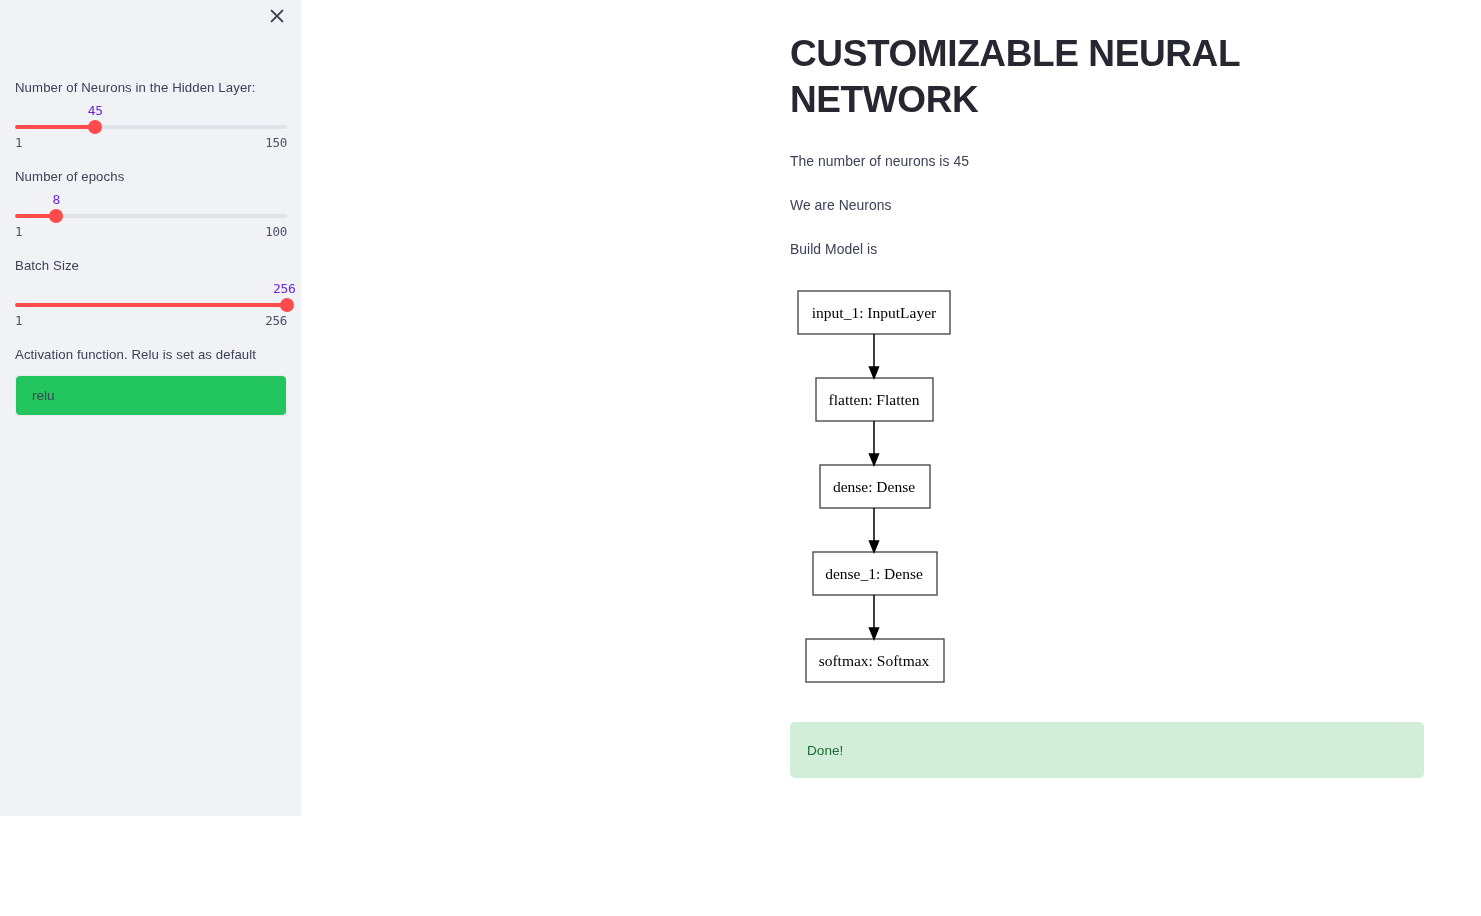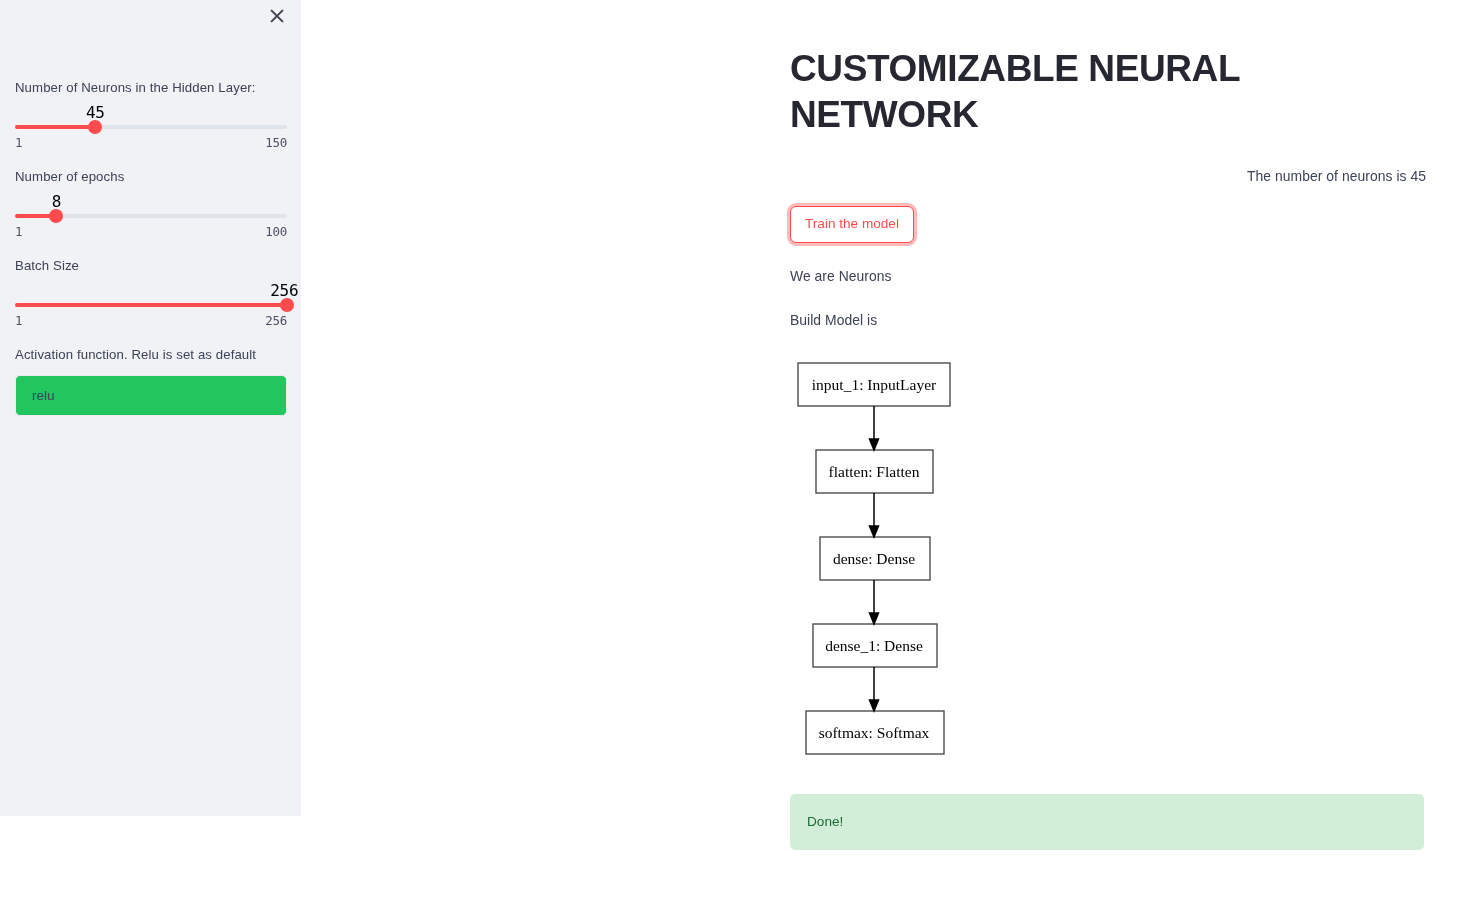--- a/index.html
+++ b/index.html
@@ -59,22 +59,22 @@
 
   
   .slider-wrap {
     position: relative;
     height: 48px;
     margin-top: 2px;
   }
   .slider-thumbvalue {
     position: absolute;
     top: 0;
-    font-size: 16px;
-    color: #000000;
+    font-size: 13px;
+    color: #6d28d9;
     transform: translateX(-50%);
     white-space: nowrap;
     font-family: "DejaVu Sans Mono", monospace;
     letter-spacing: -0.3px;
   }
   .slider-track {
     position: absolute;
     top: 22px;
     left: 0;
     right: 0;
@@ -138,37 +138,37 @@
   }
   .main-inner {
     position: absolute;
     left: 489px;   
     top: 0;
     width: 636px;
   }
 
   #page-title {
     margin: 0;
-    padding-top: 46px;
+    padding-top: 31px;
     font-size: 37px;
     font-weight: 700;
     letter-spacing: -0.4px;
     color: #262730;
     line-height: 1.25;
   }
 
   .para {
     font-size: 13.9px;
     color: #3c4257;
     line-height: 1.6;
     margin: 0;
     padding-top: 22px;
     letter-spacing: .05px;
   }
-  .para:first-of-type { padding-top: 26px; text-align: right; }
+  .para:first-of-type { padding-top: 26px; }
 
   .btn-wrap {
     padding-top: 19px;
   }
   #train-button {
     display: inline-block;
     background: #ffffff;
     color: #ff4b4b;
     border: 1px solid #ff4b4b;
     border-radius: 6px;
@@ -270,23 +270,20 @@
   </div>
 </div>
 
 <div id="main">
   <div class="main-inner">
 
     <h1 id="page-title">CUSTOMIZABLE NEURAL NETWORK</h1>
 
     <p class="para">The number of neurons is 45</p>
 
-    <div class="btn-wrap">
-      <button id="train-button">Train the model</button>
-    </div>
 
     <p class="para">We are Neurons</p>
     <p class="para">Build Model is</p>
 
     <div id="model-graph">
       <svg width="190" height="407" viewBox="0 0 190 407" aria-hidden="true">
 
         <rect x="4" y="4" width="152" height="43" fill="#ffffff" stroke="#4d4d4d" stroke-width="1.4"></rect>
         <rect x="22" y="91" width="117" height="43" fill="#ffffff" stroke="#4d4d4d" stroke-width="1.4"></rect>
         <rect x="26" y="178" width="110" height="43" fill="#ffffff" stroke="#4d4d4d" stroke-width="1.4"></rect>

